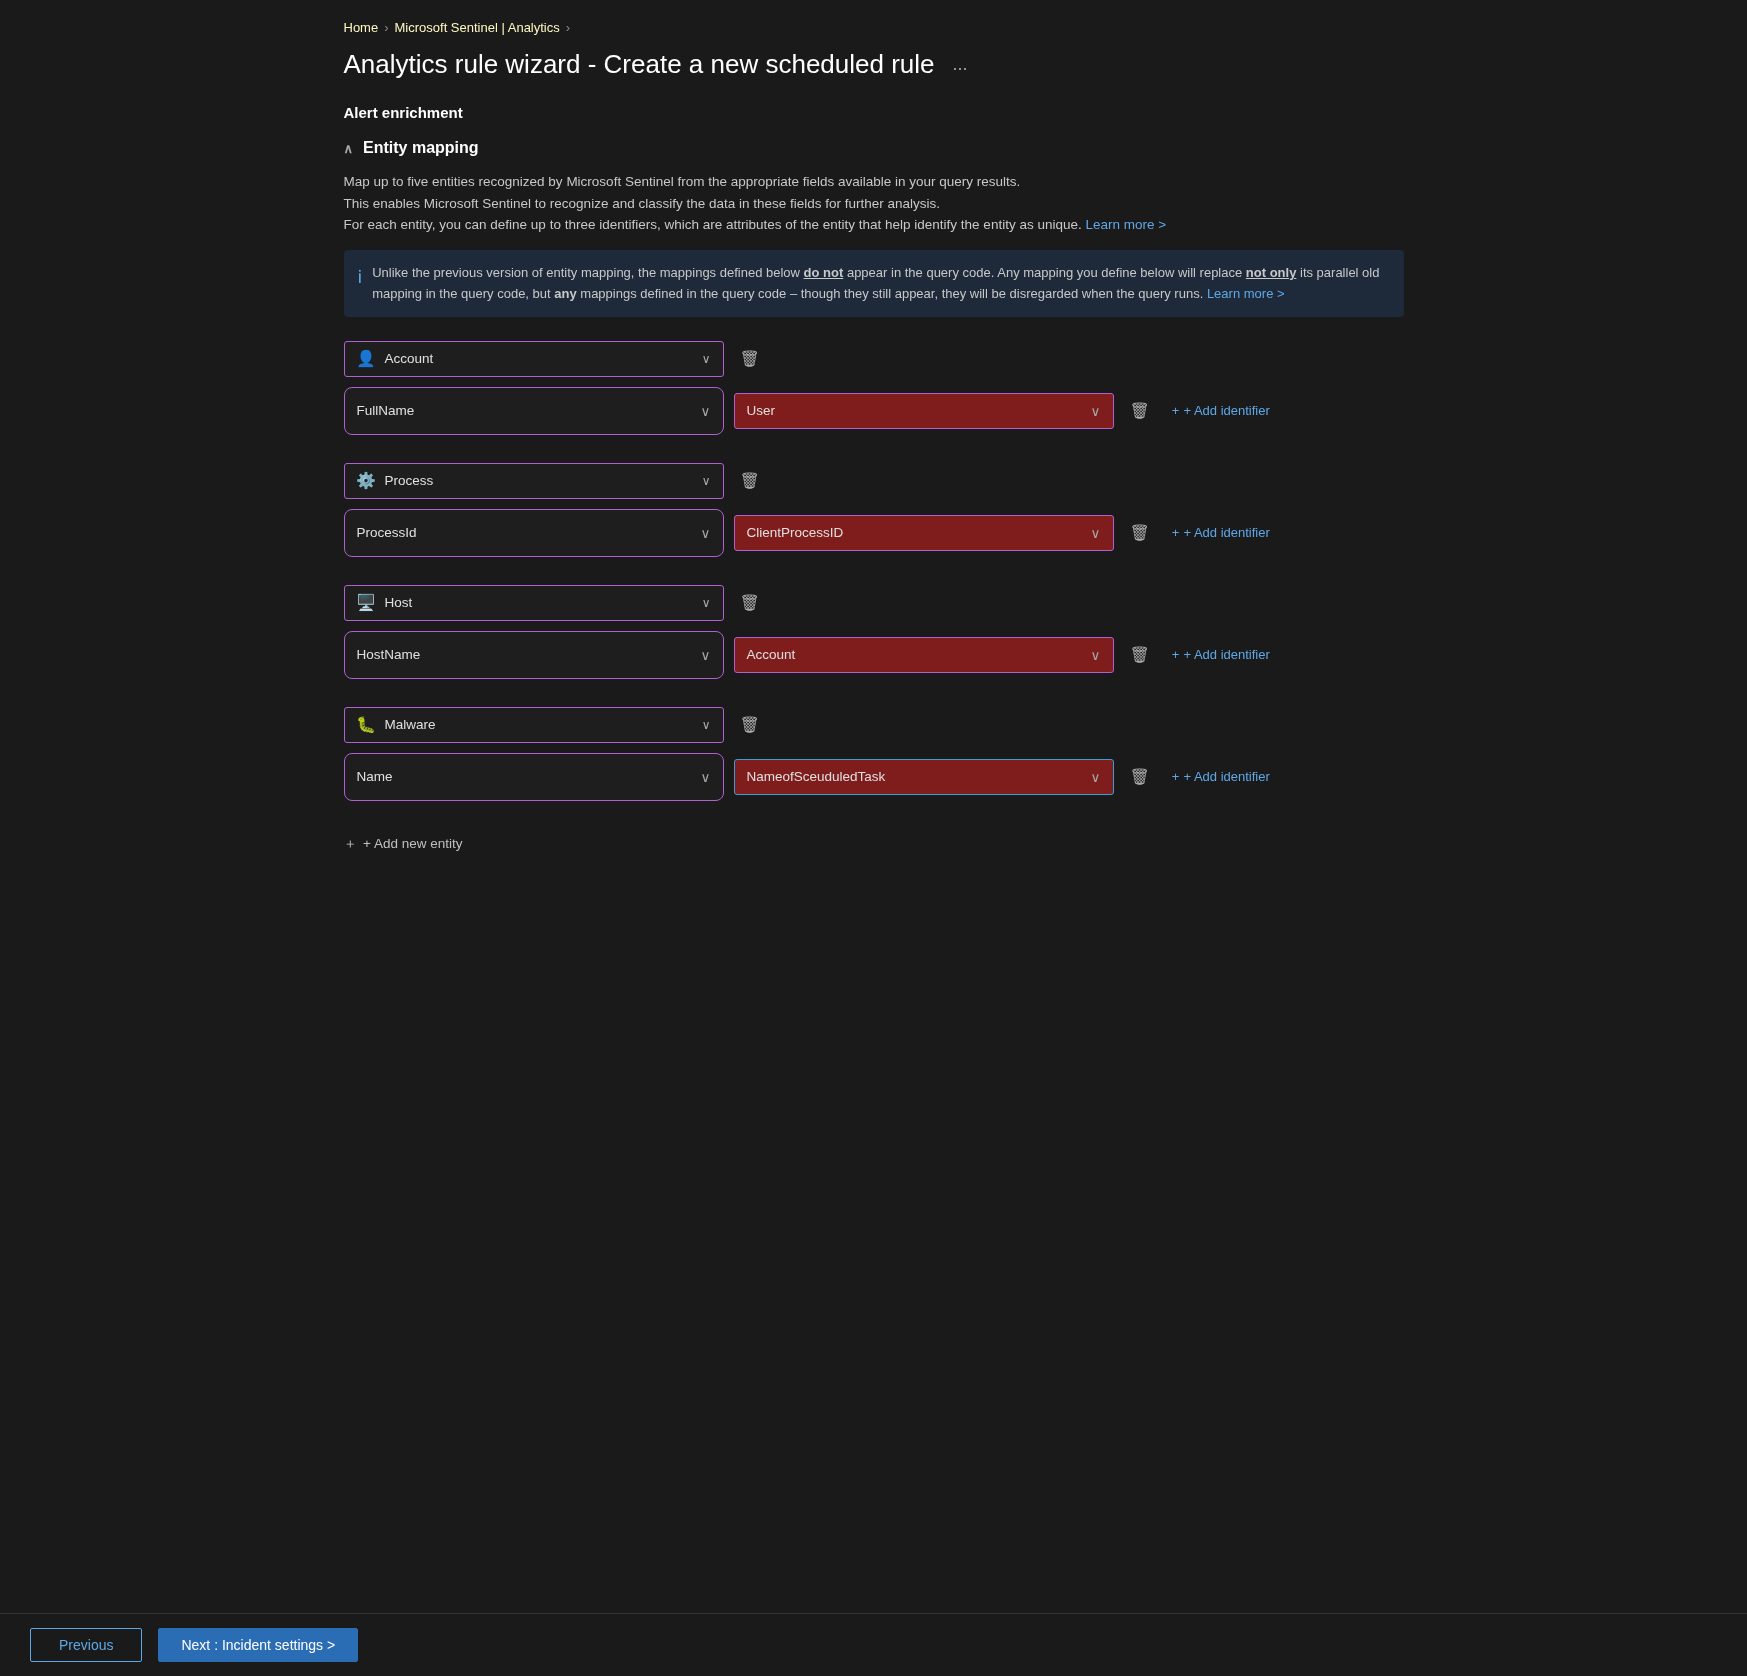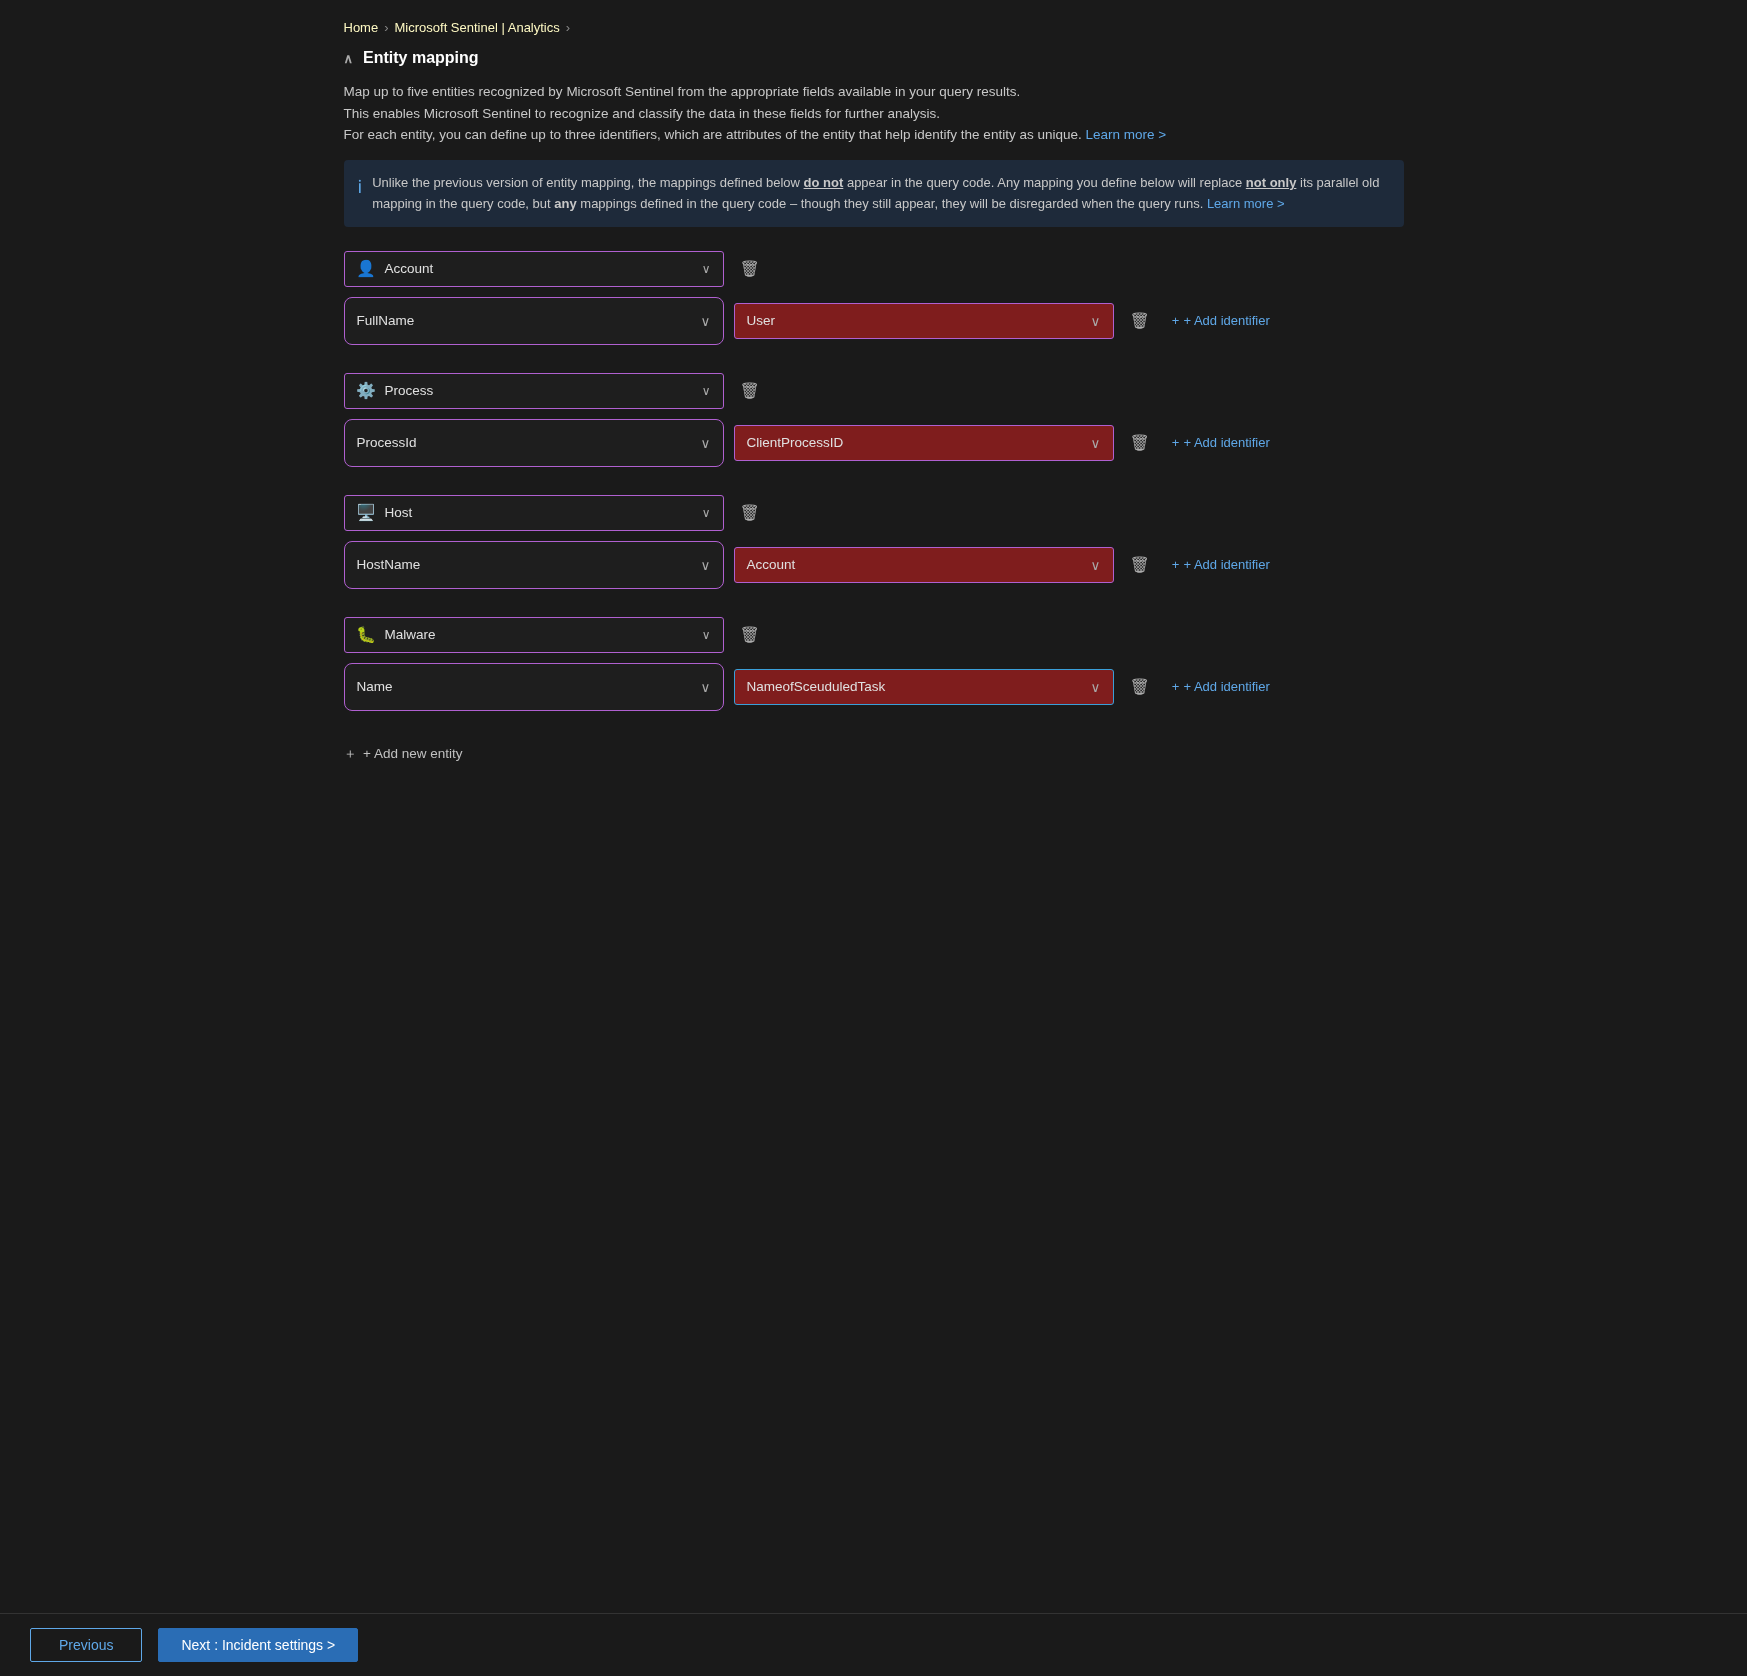--- a/index.html
+++ b/index.html
@@ -237,21 +237,26 @@
 
 <div class="page page-content">
 
   <div class="breadcrumb">
     <a href="#">Home</a>
     <span>›</span>
     <a href="#">Microsoft Sentinel | Analytics</a>
     <span>›</span>
   </div>
 
-
+  <div class="page-title">
+    <span>Analytics rule wizard - Create a new scheduled rule</span>
+    <button class="ellipsis-btn">...</button>
+  </div>
+
+  <div class="section-header">Alert enrichment</div>
 
   <div class="collapsible-section">
     <div class="collapse-header">
       <span class="collapse-icon">∧</span>
       <span>Entity mapping</span>
     </div>
 
     <div class="description">
       <span>Map up to five entities recognized by Microsoft Sentinel from the appropriate fields available in your query results.</span><br>
       <span>This enables Microsoft Sentinel to recognize and classify the data in these fields for further analysis.</span><br>

